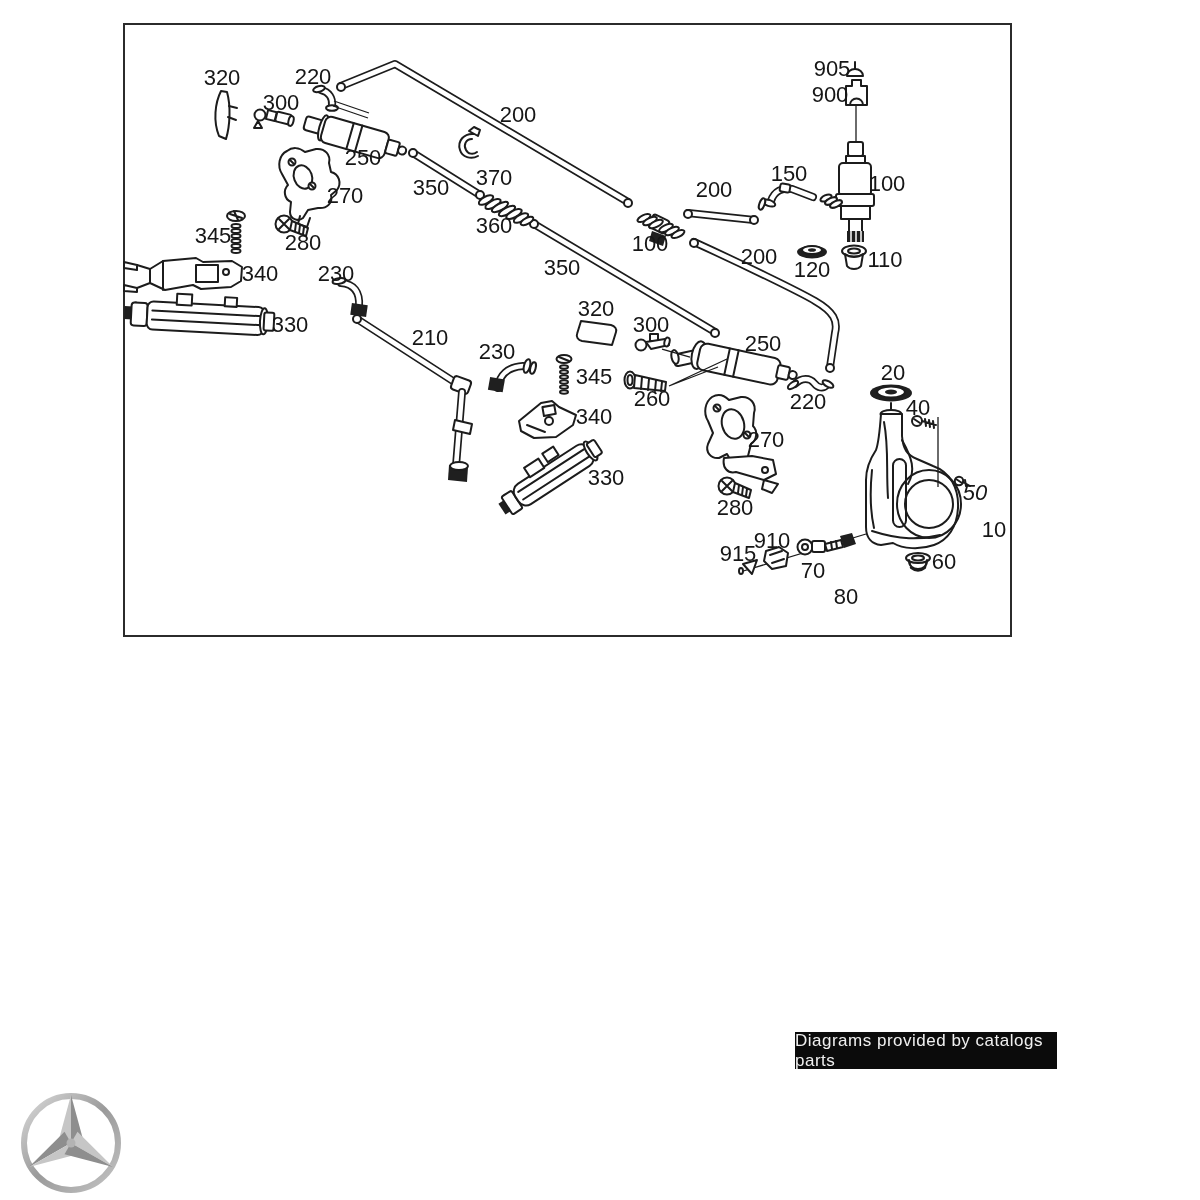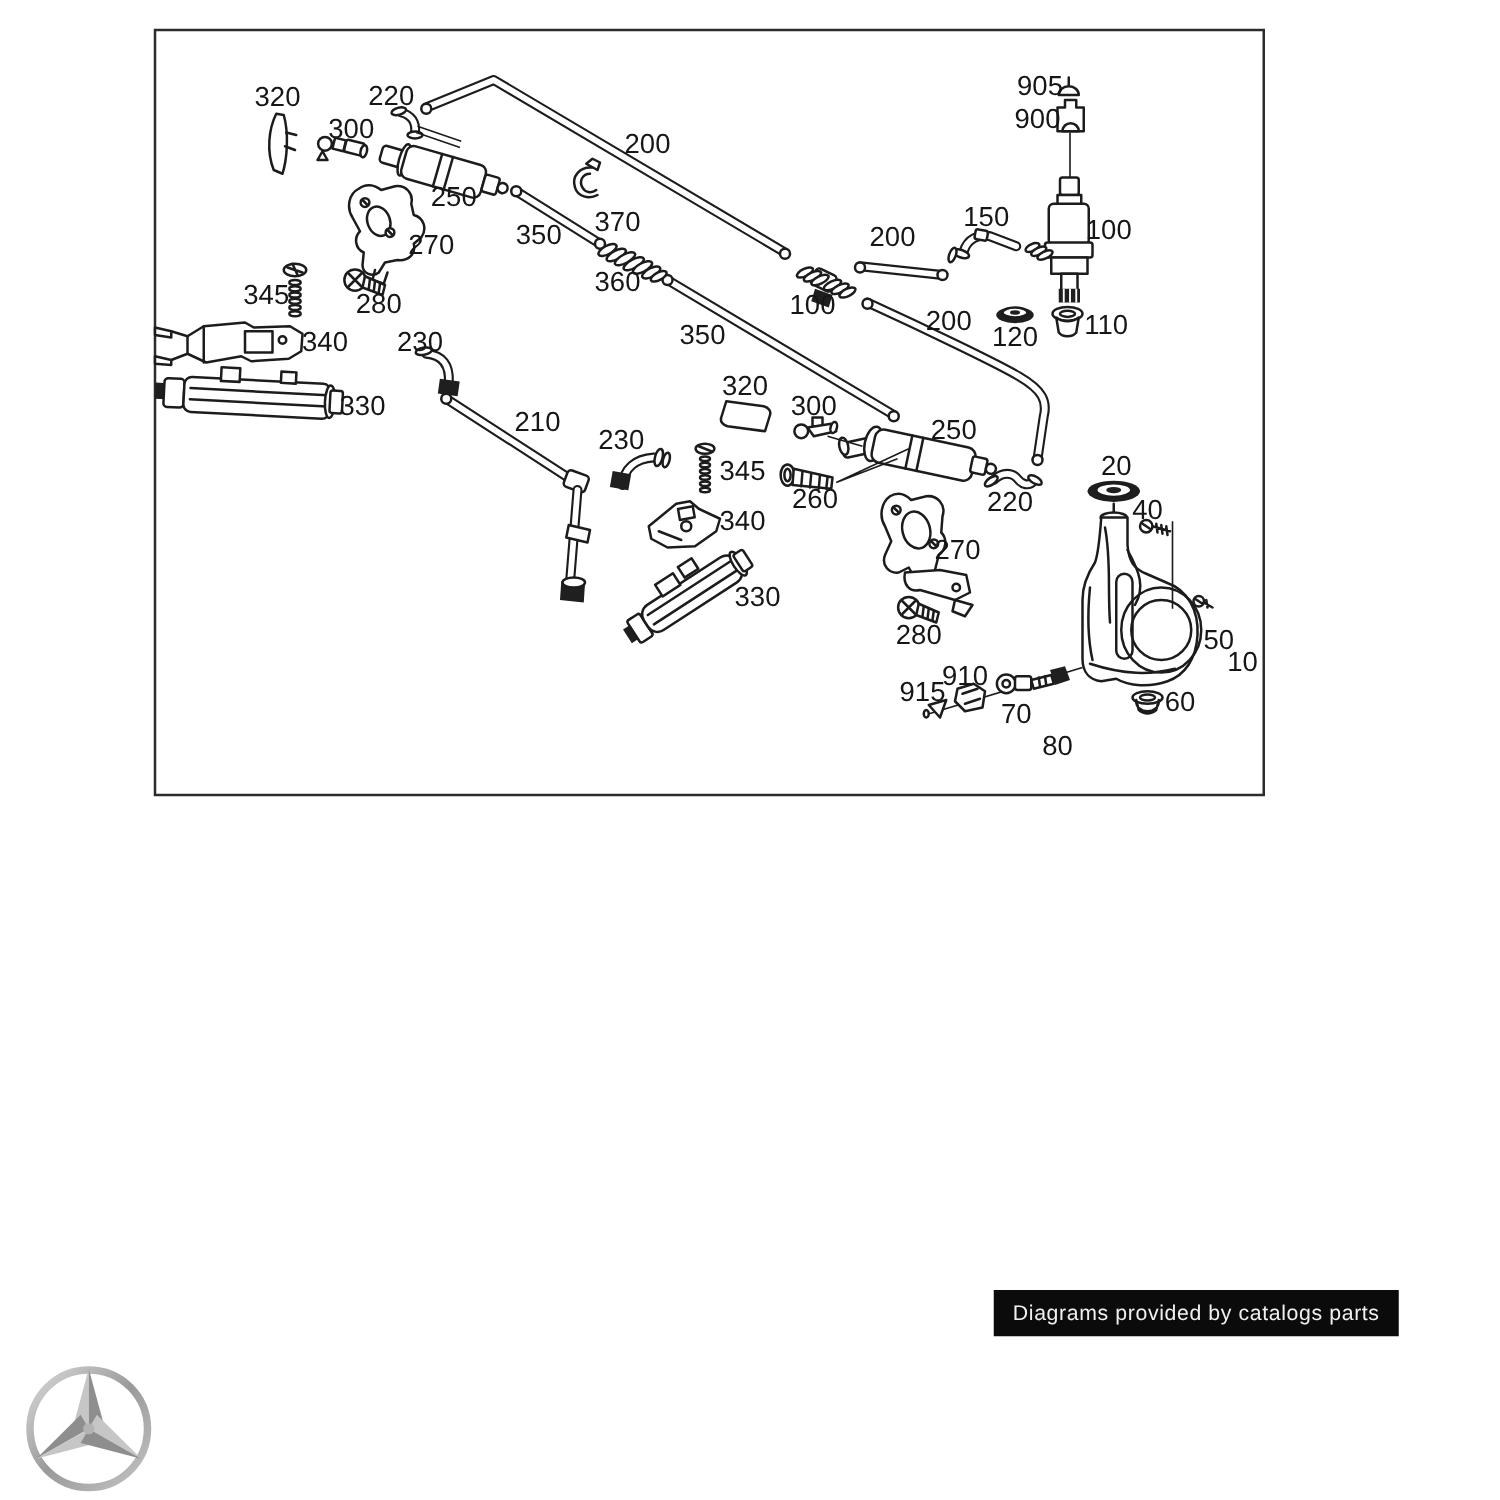--- a/index.html
+++ b/index.html
@@ -8,21 +8,21 @@
     font-family:"Liberation Sans", sans-serif;overflow:hidden;
   }
   #stage{position:absolute;inset:0;}
   #parts-svg{position:absolute;left:0;top:0;}
   .part-label{
     position:absolute;transform:translate(-50%,-50%);
     font-size:22px;line-height:1;color:#161616;white-space:nowrap;
     font-family:"Liberation Sans", sans-serif;
   }
   #watermark{
-    position:absolute;left:795px;top:1032px;width:324px;height:37px;
+    position:absolute;left:795px;top:1032px;width:262px;height:37px;
     background:#0b0b0b;color:#f0f0f0;display:flex;align-items:center;justify-content:center;
     font-size:17px;letter-spacing:.5px;
   }
   #brand-title{
     position:absolute;left:396px;top:1106px;font-size:64px;color:#141414;
     letter-spacing:.5px;white-space:nowrap;
   }
   #brand-logo{position:absolute;left:16px;top:1086px;}
   svg .ln{stroke:#1c1c1c;fill:none;stroke-width:2;stroke-linejoin:round;stroke-linecap:round;}
   svg .fw{stroke:#1c1c1c;fill:#ffffff;stroke-width:2;stroke-linejoin:round;}
@@ -408,21 +408,21 @@
       <div class="part-label" style="left: 714px; top: 190px;">200</div>
       <div class="part-label" style="left: 789px; top: 174px;">150</div>
       <div class="part-label" style="left: 759px; top: 257px;">200</div>
       <div class="part-label" style="left: 812px; top: 270px;">120</div>
       <div class="part-label" style="left: 885px; top: 260px;">110</div>
       <div class="part-label" style="left: 887px; top: 184px;">100</div>
       <div class="part-label" style="left: 832px; top: 69px;">905</div>
       <div class="part-label" style="left: 830px; top: 95px;">900</div>
       <div class="part-label" style="left: 893px; top: 373px;">20</div>
       <div class="part-label" style="left: 918px; top: 408px;">40</div>
-      <div class="part-label" style="left: 975px; top: 512px;">50</div>
+      <div class="part-label" style="left: 975px; top: 493px; font-style: italic;">50</div>
       <div class="part-label" style="left: 962px; top: 530px; margin-left: 32px;">10</div>
       <div class="part-label" style="left: 944px; top: 562px;">60</div>
       <div class="part-label" style="left: 846px; top: 557px; margin-top: 40px;">80</div>
       <div class="part-label" style="left: 813px; top: 571px;">70</div>
       <div class="part-label" style="left: 772px; top: 541px;">910</div>
       <div class="part-label" style="left: 738px; top: 554px;">915</div>
     </div>
 
   <div id="watermark">Diagrams provided by catalogs parts</div>
 

